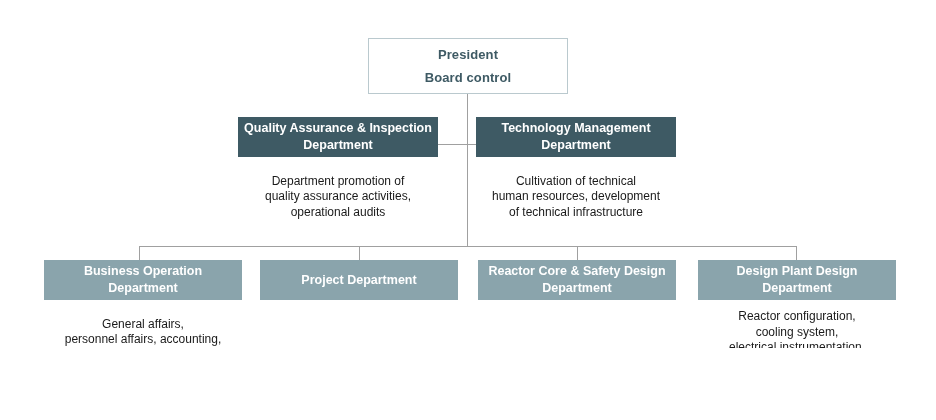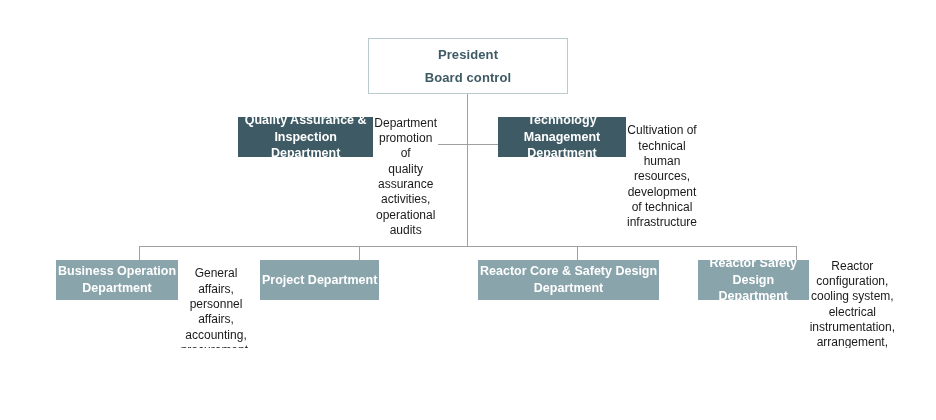--- a/index.html
+++ b/index.html
@@ -38,21 +38,21 @@
     font-weight: bold;
     font-size: 13px;
     line-height: 1;
     letter-spacing: 0.1px;
   }
 
   
   .dept {
     position: absolute;
     display: flex;
-    flex-direction: row;
+    flex-direction: column;
   }
   .dept.l2 { top: 117px; width: 200px; height: 120px; }
   .dept.l3 { top: 260px; width: 198px; height: 120px; }
 
   .dept .hd {
     height: 40px;
     display: flex;
     align-items: center;
     justify-content: center;
     text-align: center;
@@ -81,22 +81,22 @@
     text-align: center;
     color: #1a1a1a;
     font-size: 12px;
     line-height: 1.28;
     white-space: pre-line;
     padding: 2px 1px;
   }
 
   
   .pos-qa   { left: 238px; }
-  .pos-tech { left: 498px; }
-  .pos-b1   { left: 56px; }
+  .pos-tech { left: 476px; }
+  .pos-b1   { left: 44px; }
   .pos-b2   { left: 260px; }
   .pos-b3   { left: 478px; gap: 26px; }
   .pos-b4   { left: 698px; }
 </style>
 </head>
 <body>
 
 <div class="canvas">
 
   <div class="line v" style="left:467px; top:94px; height:153px;"></div>
@@ -145,21 +145,21 @@
   <div class="dept l3 pos-b2">
     <div class="hd">Project Department</div>
   </div>
 
   <div class="dept l3 pos-b3">
     <div class="hd">Reactor Core &amp; Safety Design
 Department</div>
   </div>
 
   <div class="dept l3 pos-b4">
-    <div class="hd">Reactor Safety Design
+    <div class="hd">Design Plant Design
 Department</div>
     <div class="bd">
       <div class="inner">Reactor configuration,
 cooling system,
 electrical instrumentation,
 arrangement, structure, strength</div>
     </div>
   </div>
 
 </div>

